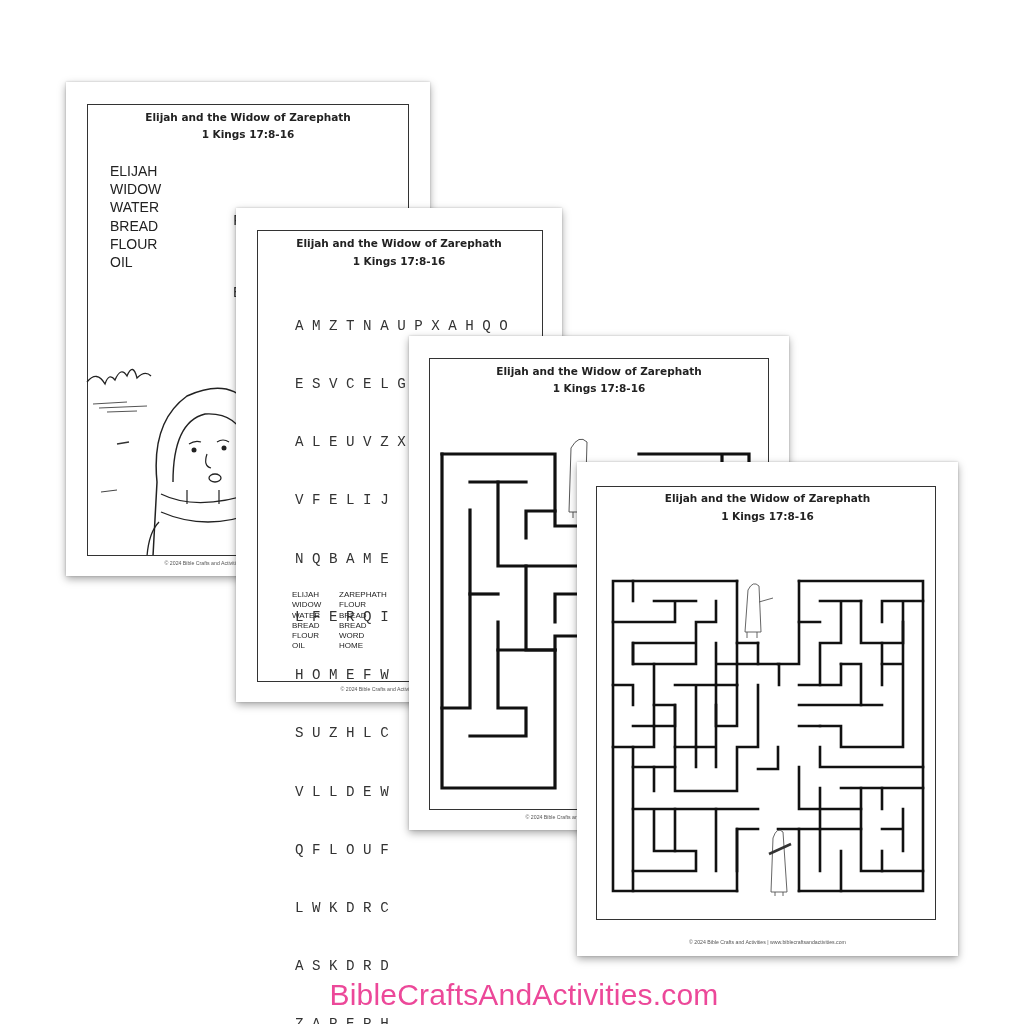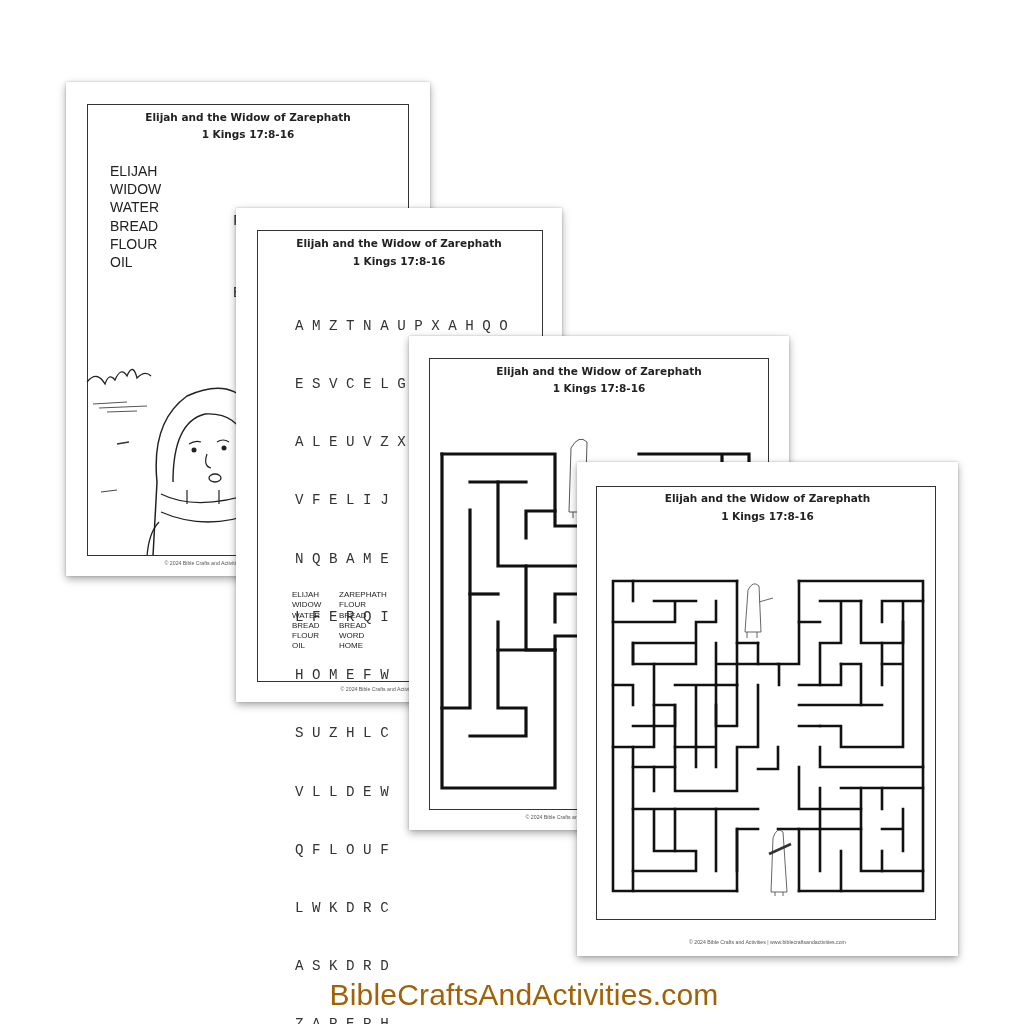--- a/index.html
+++ b/index.html
@@ -5,21 +5,21 @@
   html,body{margin:0;padding:0;background:#ffffff;}
   body{width:1024px;height:1024px;position:relative;overflow:hidden;font-family:"DejaVu Sans",sans-serif;}
   .page{position:absolute;background:#fff;box-shadow:0 3px 8px rgba(0,0,0,0.35),0 0 2px rgba(0,0,0,0.2);}
   .frame{position:absolute;border:1.5px solid #333;box-sizing:border-box;}
   .ttl{position:absolute;left:0;right:0;text-align:center;font-family:"DejaVu Sans",sans-serif;font-weight:bold;font-size:10.5px;color:#222;line-height:17px;}
   .copy{position:absolute;left:0;right:0;text-align:center;font-size:5.2px;color:#555;font-family:"Liberation Sans",sans-serif;}
   .wl{position:absolute;font-family:"Liberation Sans",sans-serif;color:#222;}
   .grid{position:absolute;font-family:"Liberation Mono",monospace;color:#333;white-space:pre;}
   .row{display:block;}
   svg{position:absolute;overflow:visible;}
-  .footer{position:absolute;left:0;right:0;top:978px;text-align:center;font-family:"Liberation Sans",sans-serif;font-size:30px;color:#a16207;letter-spacing:0.2px;margin-left:24px;}
+  .footer{position:absolute;left:0;right:0;top:978px;text-align:center;font-family:"Liberation Sans",sans-serif;font-size:30px;color:#ec4899;letter-spacing:0.2px;margin-left:24px;}
 </style>
 </head>
 <body>
 
 <div class="page" style="left:66px;top:82px;width:364px;height:494px;">
   <div class="frame" style="left:21px;top:22px;width:322px;height:452px;"></div>
   <div class="ttl" style="top:27px;">Elijah and the Widow of Zarephath</div>
   <div class="ttl" style="top:44px;">1 Kings 17:8-16</div>
   <div class="wl" style="left:44px;top:80px;font-size:14px;line-height:18.2px;">
     <span class="row">ELIJAH</span>

